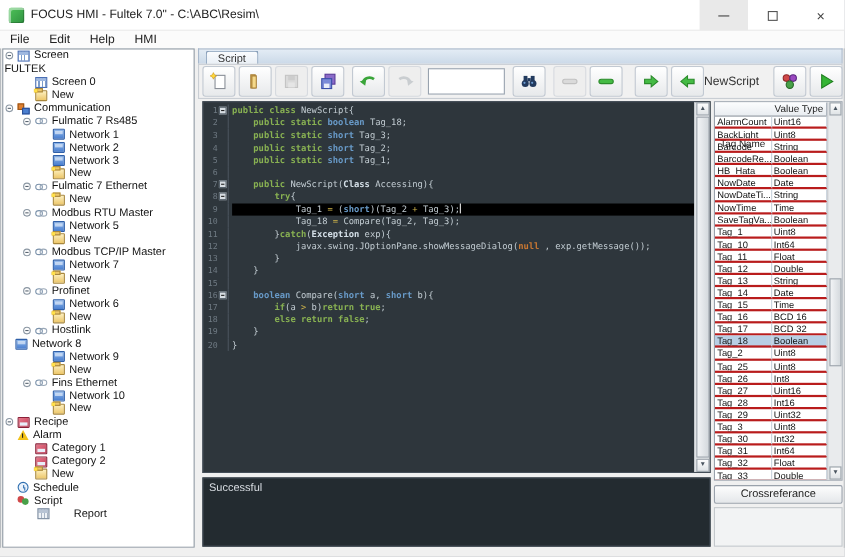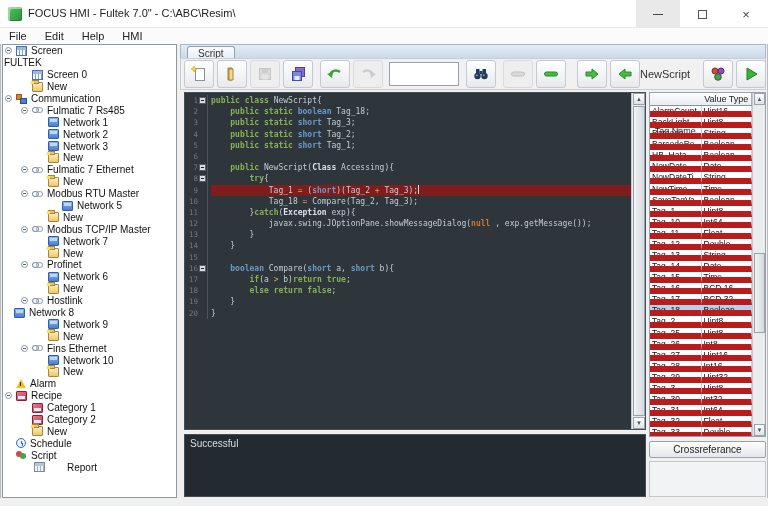--- a/index.html
+++ b/index.html
@@ -86,21 +86,21 @@
   
   .editor { position:absolute; left:184px; top:92px; width:462px; height:338px;
     background:var(--editor-bg); border:1px solid #444e58; display:flex; }
   .editor-main { flex:1; overflow:hidden; font-family:"DejaVu Sans Mono", monospace; font-size:8px; padding-top:2px; }
   .eline { display:flex; height:11.2px; line-height:11.2px; white-space:pre; }
   .gut-num { width:13px; text-align:right; color:#6f7a83; font-size:7.5px; flex:none; }
   .gut-fold { width:10px; flex:none; position:relative; border-right:1px solid #4a545e; margin-right:3px; }
   .fold-box { position:absolute; left:1px; top:2px; width:7px; height:7px; background:#d7dde2; border:1px solid #55606a; }
   .fold-box::after { content:""; position:absolute; left:1px; top:2px; width:3px; height:1px; background:#222; }
   .etext { color:var(--plain); flex:1; }
-  .eline.sel .etext { background:#7f1d1d; }
+  .eline.sel .etext { background:#000000; }
   .tk-kw  { color:var(--keyword-green); font-weight:bold; }
   .tk-lit { color:var(--keyword-green); font-weight:bold; }
   .tk-type{ color:var(--type-blue); font-weight:bold; }
   .tk-cls { color:#d5e0e8; font-weight:bold; }
   .tk-null{ color:var(--null-orange); font-weight:bold; }
   .tk-op  { color:var(--operator-yellow); }
   .caret { display:inline-block; width:1px; height:9px; background:#e8e8e8; vertical-align:-1px; }
 
   .vscroll { width:14px; background:#e9ebed; border-left:1px solid #c4c8cc; position:relative; flex:none; }
   .sb-arrow { position:absolute; left:1px; width:12px; height:12px; background:linear-gradient(#fdfdfd,#dfe3e6);
@@ -113,21 +113,21 @@
   .console { position:absolute; left:184px; top:434px; width:462px; height:63px;
     background:#232b30; border:1px solid #444e58; color:#d8dde2; font-size:10px; padding:3px 5px; }
 
   
   .tag-panel { position:absolute; left:649px; top:92px; width:117px; height:345px; background:#fff; border:1px solid #9aa2ac; display:flex; }
   .tag-table { flex:1; overflow:hidden; }
   .tag-hdr { display:flex; height:13px; border-bottom:1px solid #8a929c; background:linear-gradient(#fcfdfe,#e9edf1); }
   .tag-hdr .hc { font-size:9px; color:#222; text-align:center; line-height:12px; border-right:1px solid #a8b0ba; }
   .hc.c1 { width:52px;margin-top:32px; } .hc.c2 { width:51px; }
   .tag-row { display:flex; height:11.08px; }
-  .tag-row .tc { font-size:8.5px; color:#111; line-height:10.5px; padding-left:2px; border-right:1px solid #c8d2dc; border-bottom:6px solid #b91c1c; overflow:hidden; white-space:nowrap; }
+  .tag-row .tc { font-size:8.5px; color:#111; line-height:10.5px; padding-left:2px; border-right:1px solid #c8d2dc; border-bottom:2px solid #b91c1c; overflow:hidden; white-space:nowrap; }
   .tc.c1 { width:52px; } .tc.c2 { width:51px; }
   .tag-row.selected .tc { background:var(--table-selection); }
   .tag-vscroll { width:13px; background:#e9ebed; border-left:1px solid #c4c8cc; position:relative; flex:none; }
 
   .crossref-btn { position:absolute; left:649px; top:441px; width:117px; height:17px;
     background:linear-gradient(#fdfdfd,#e4e7ea); border:1px solid #9aa2ac; border-radius:2px;
     font-size:10px; color:#222; text-align:center; line-height:15px; }
   .below-panel { position:absolute; left:649px; top:461px; width:117px; height:36px; background:#f2f3f4; border:1px solid #c4c8cc; }
 
   .bottom-strip { position:absolute; left:0; top:498px; width:768px; height:8px; background:#f0f0f0; }
@@ -215,21 +215,21 @@
     <div class="tree-row" style="padding-left: 34px;">
       <span class="hspace"></span>
       <span class="ti icon-new-folder"></span>
       <span class="lbl">New</span>
     </div>
     <div class="tree-row" style="padding-left: 18px;">
       <span class="handle"></span>
       <span class="ti icon-link"></span>
       <span class="lbl">Modbus RTU Master</span>
     </div>
-    <div class="tree-row" style="padding-left: 48px; align-items: flex-end;">
+    <div class="tree-row" style="padding-left: 34px; align-items: flex-end;">
       <span class="hspace"></span>
       <span class="ti icon-network"></span>
       <span class="lbl">Network 5</span>
     </div>
     <div class="tree-row" style="padding-left: 34px;">
       <span class="hspace"></span>
       <span class="ti icon-new-folder"></span>
       <span class="lbl">New</span>
     </div>
     <div class="tree-row" style="padding-left: 18px;">
@@ -291,28 +291,28 @@
       <span class="hspace"></span>
       <span class="ti icon-network"></span>
       <span class="lbl">Network 10</span>
     </div>
     <div class="tree-row" style="padding-left: 34px;">
       <span class="hspace"></span>
       <span class="ti icon-new-folder"></span>
       <span class="lbl">New</span>
     </div>
     <div class="tree-row" style="padding-left: 2px;">
+      <span class="handle"></span>
+      <span class="ti icon-recipe"></span>
+      <span class="lbl">Recipe</span>
+    </div>
+    <div class="tree-row" style="padding-left: 2px;">
       <span class="hspace"></span>
       <span class="ti icon-alarm"></span>
       <span class="lbl">Alarm</span>
-    </div>
-    <div class="tree-row" style="padding-left: 2px;">
-      <span class="handle"></span>
-      <span class="ti icon-recipe"></span>
-      <span class="lbl">Recipe</span>
     </div>
     <div class="tree-row" style="padding-left: 18px;">
       <span class="hspace"></span>
       <span class="ti icon-recipe"></span>
       <span class="lbl">Category 1</span>
     </div>
     <div class="tree-row" style="padding-left: 18px;">
       <span class="hspace"></span>
       <span class="ti icon-recipe"></span>
       <span class="lbl">Category 2</span>

